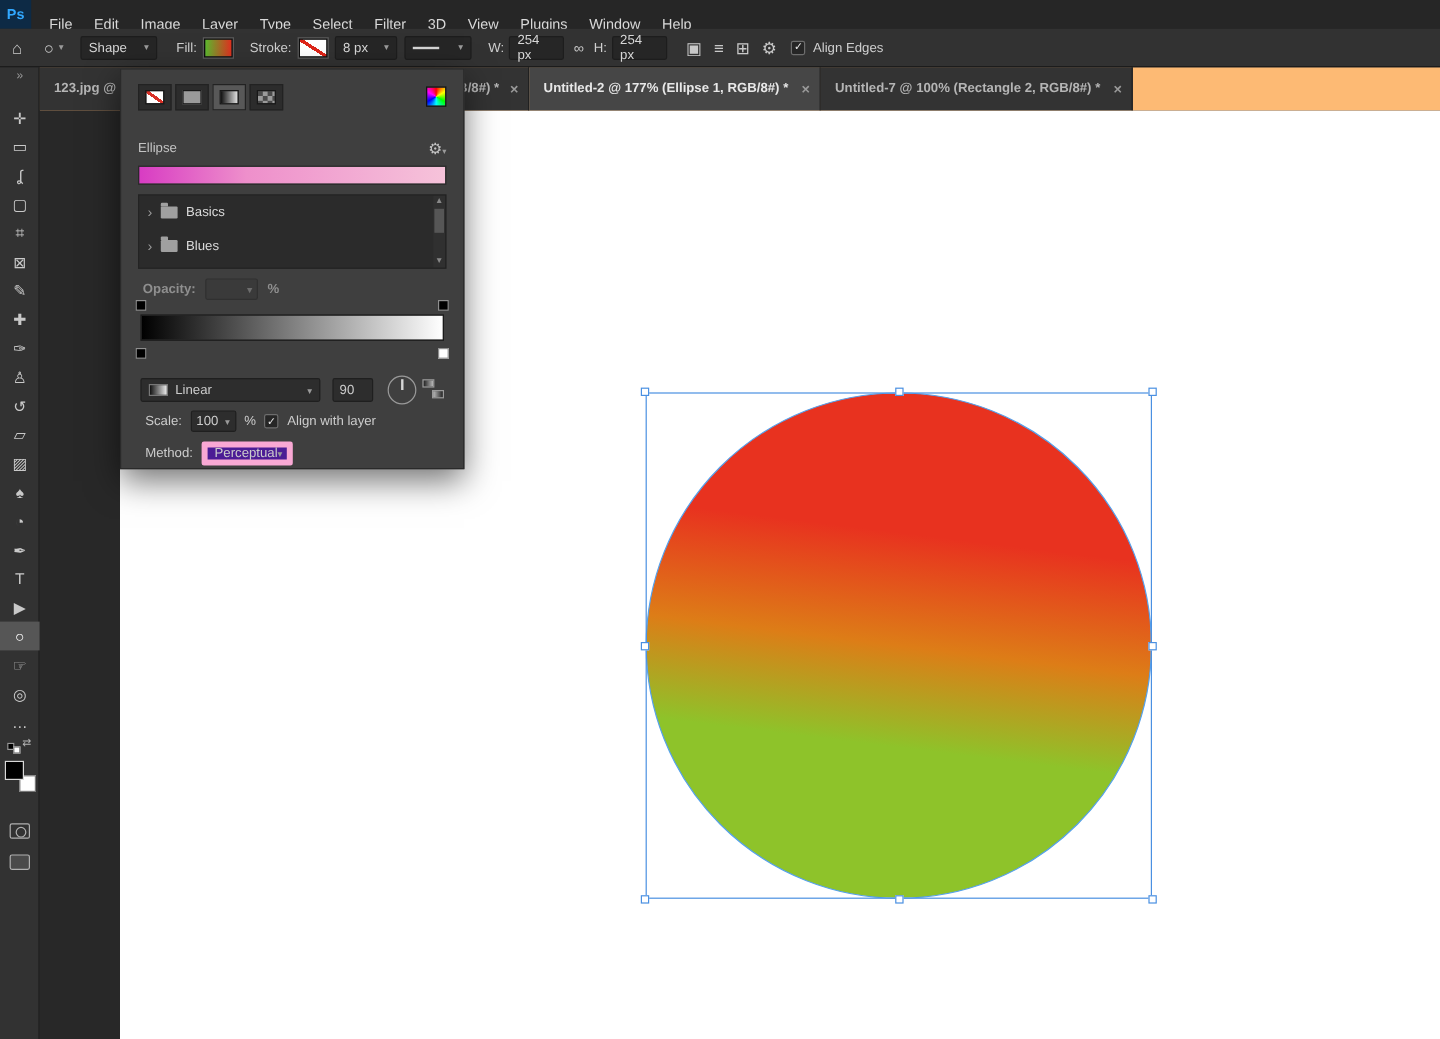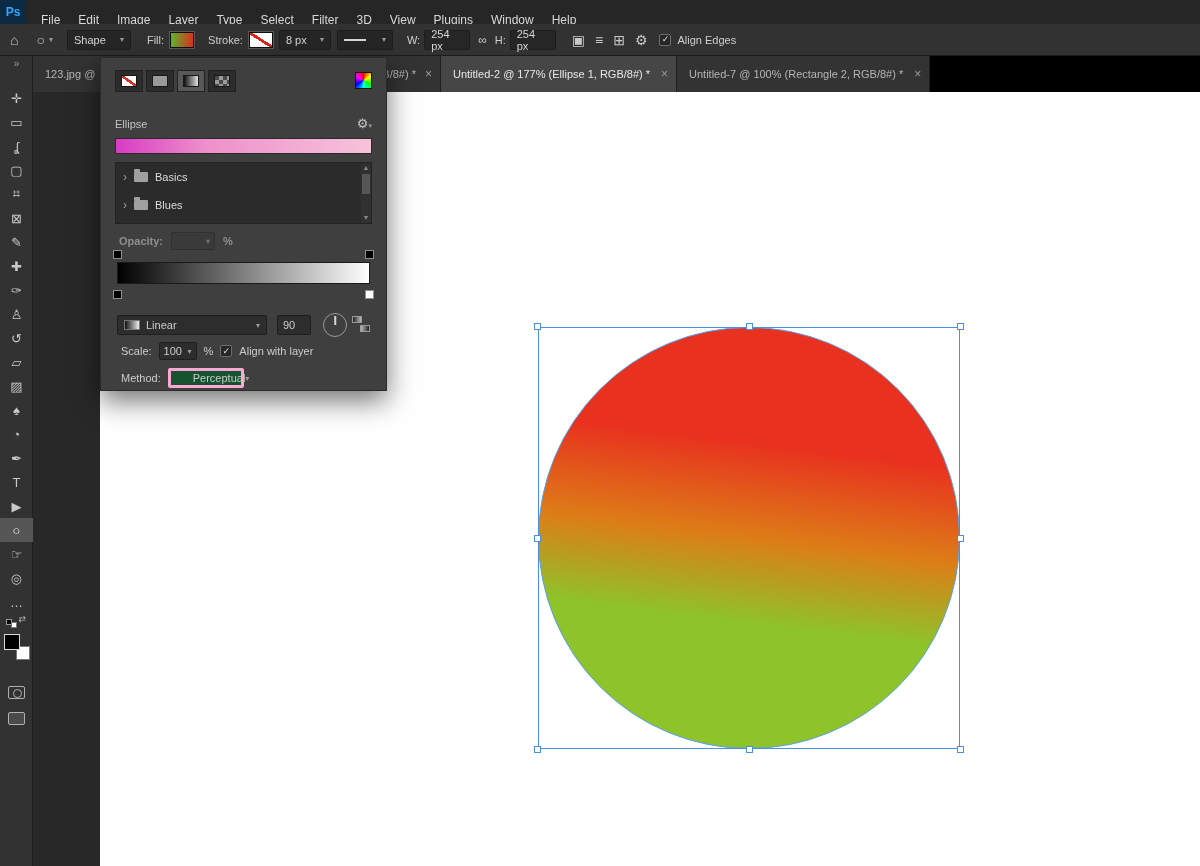--- a/index.html
+++ b/index.html
@@ -39,22 +39,22 @@
   .mini-swap { position:absolute; top:560px; left:6px; width:20px; height:12px; color:#b5b5b5; font-size:9px; }
   .mini-swap .sq { position:absolute; width:6px; height:6px; }
   .fgbg { position:absolute; top:578px; left:4px; width:26px; height:26px; }
   .fgbg .bg-sq { position:absolute; right:0; bottom:0; width:14px; height:14px; background:#fff; border:1px solid #777; }
   .fgbg .fg-sq { position:absolute; left:0; top:0; width:16px; height:16px; background:#000; border:1px solid #d9d9d9; }
   .qmask { position:absolute; top:630px; left:8px; width:17px; height:13px; border:1px solid #b0b0b0; border-radius:2px; }
   .qmask::after { content:""; position:absolute; left:4px; top:2px; width:7px; height:7px; border:1px solid #b0b0b0; border-radius:50%; }
   .smode { position:absolute; top:656px; left:8px; width:17px; height:13px; border:1px solid #b0b0b0; border-radius:2px; background:#4a4a4a; }
 
   
-  #tabstrip { position:absolute; top:56px; left:33px; right:0; height:36px; background:#000000;
-              display:flex; font-size:11px; z-index:10; }
+  #tabstrip { position:absolute; top:56px; left:33px; right:0; height:36px; background:#fdba74;
+              display:flex; font-size:11px; z-index:10;font-weight:bold; }
   .tab { position:relative; height:36px; display:flex; align-items:center; padding:0 26px 0 12px;
          background:#333333; color:#b5b5b5; border-right:1px solid #202020; white-space:nowrap; overflow:hidden; }
   .tab.active { background:#464646; color:#e8e8e8; }
   .tab .close { position:absolute; right:8px; top:50%; transform:translateY(-50%); color:#9a9a9a; font-size:12px; }
   #tab-1 { width:408px; padding:0; }
   #tab-1 .frag-left  { position:absolute; left:12px; top:50%; transform:translateY(-50%); }
   #tab-1 .frag-right { position:absolute; right:24px; top:50%; transform:translateY(-50%); }
 
   
   #canvas { position:absolute; left:100px; top:92px; width:1100px; height:774px; background:#ffffff; z-index:5; }
@@ -122,22 +122,22 @@
   .dial .needle { position:absolute; left:50%; top:2px; width:1.5px; height:9px; background:#d6d6d6;
                   transform:translateX(-50%); }
   .reverse-icon { position:absolute; right:0; top:1px; width:18px; height:16px; }
   .reverse-icon .r1, .reverse-icon .r2 { position:absolute; width:10px; height:7px; border:1px solid #9a9a9a; }
   .reverse-icon .r1 { left:0; top:0; background:linear-gradient(90deg,#222,#bbb); }
   .reverse-icon .r2 { right:0; bottom:0; background:linear-gradient(90deg,#bbb,#222); }
   #scale-row { position:absolute; left:20px; top:284px; height:18px; display:flex; align-items:center; gap:7px; }
   .scale-field { width:38px; height:18px; background:#2d2d2d; border:1px solid #1f1f1f; border-radius:2px;
                  display:flex; align-items:center; justify-content:space-between; padding:0 4px; }
   #method-row { position:absolute; left:20px; top:310px; height:20px; display:flex; align-items:center; gap:7px; }
-  .method-dd { width:76px; height:20px; background:#14532d; border:3px solid #f9a8d4; border-radius:2px;
-               display:flex; align-items:center; justify-content:space-between; padding:0 22px; }
+  .method-dd { width:76px; height:20px; background:#4c1d95; border:5px solid #f9a8d4; border-radius:2px;
+               display:flex; align-items:center; justify-content:space-between; padding:0 6px; }
 
   .ml4{margin-left:4px}.ml6{margin-left:6px}.ml8{margin-left:8px}.ml10{margin-left:10px}
   .ml12{margin-left:12px}.ml14{margin-left:14px}.ml16{margin-left:16px}.ml18{margin-left:18px}.ml22{margin-left:14px}
 </style>
 </head>
 <body>
 
 <div id="menubar">
   <div class="ps-logo">Ps</div>
   <span class="menu-item">File</span>

